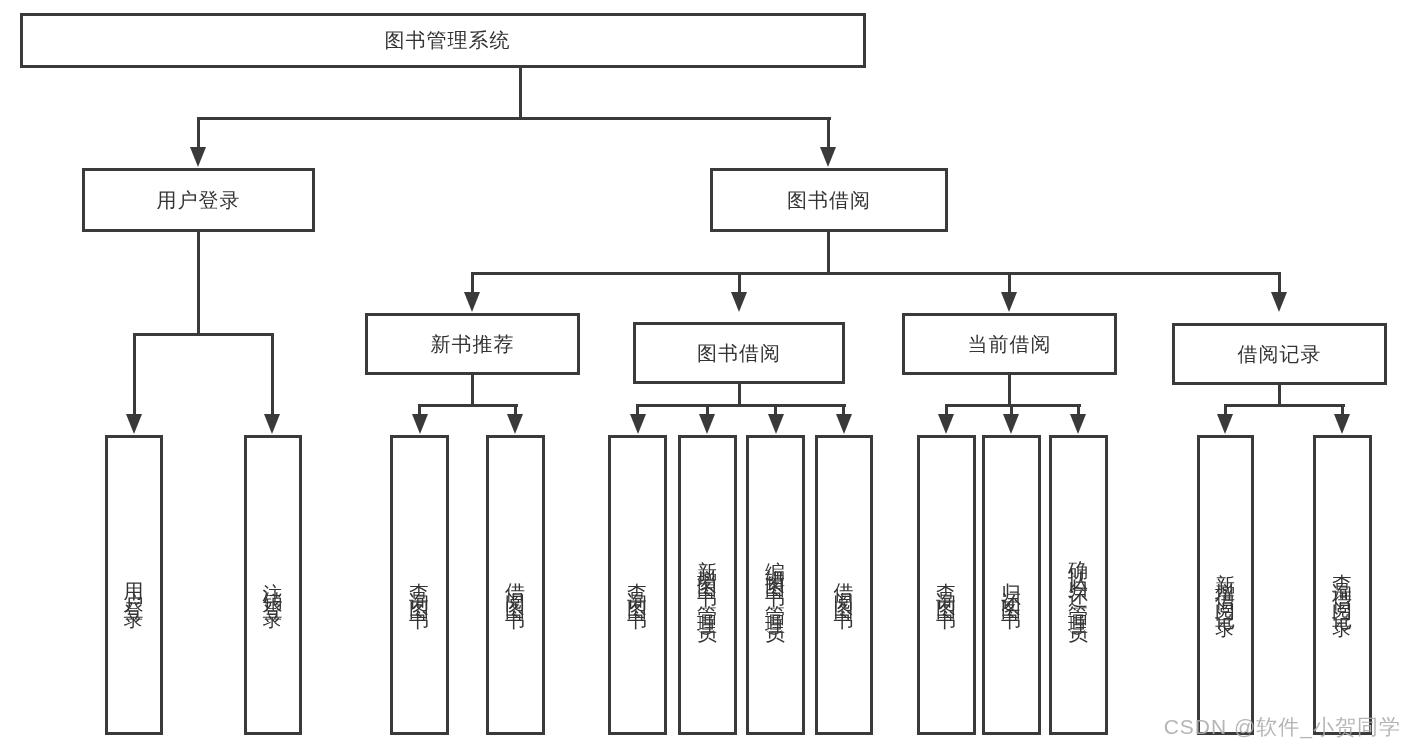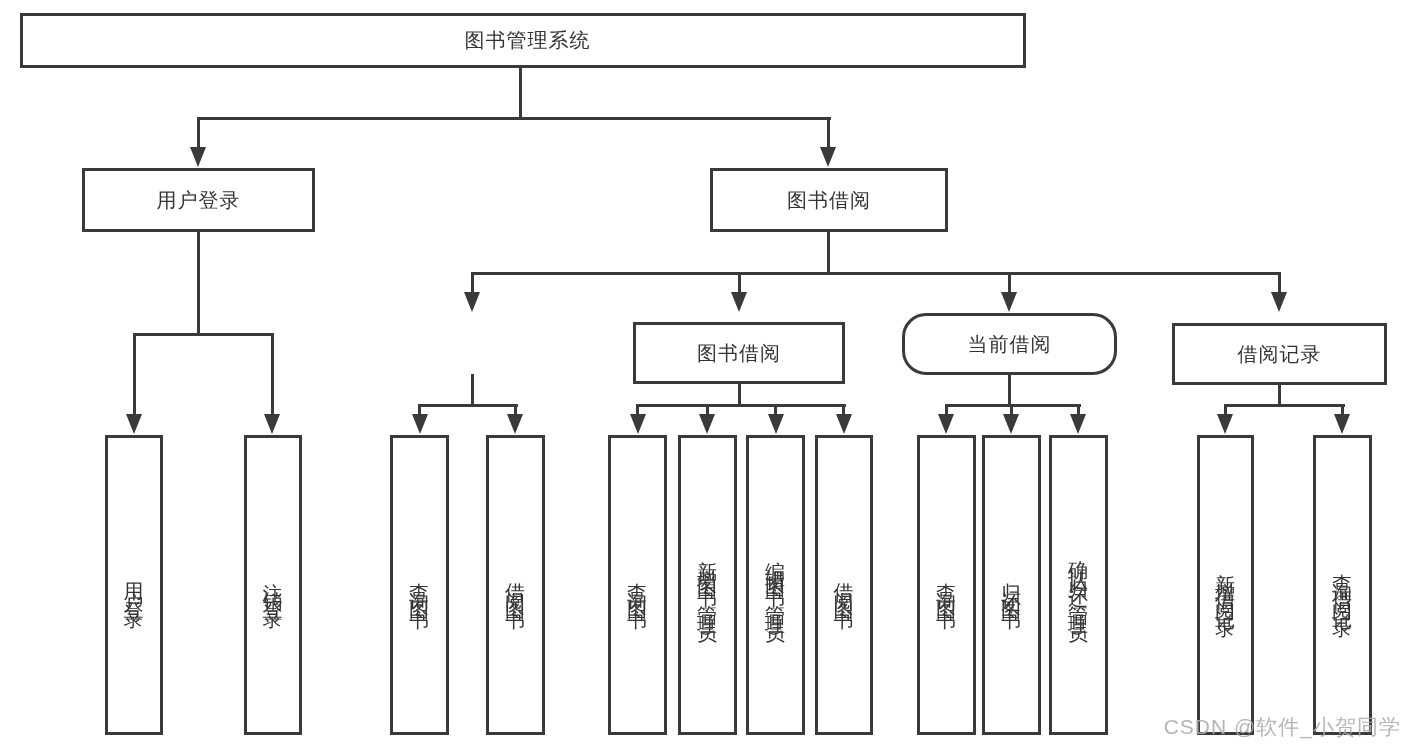--- a/index.html
+++ b/index.html
@@ -74,35 +74,38 @@
   <div class="arrow" style="left:1003px;top:414px;"></div>
   <div class="vline" style="left:1077px;top:406px;width:3px;height:10px;"></div>
   <div class="arrow" style="left:1070px;top:414px;"></div>
 
   <div class="hline" style="left:1224px;top:404px;width:121px;height:3px;"></div>
   <div class="vline" style="left:1224px;top:406px;width:3px;height:10px;"></div>
   <div class="arrow" style="left:1217px;top:414px;"></div>
   <div class="vline" style="left:1341px;top:406px;width:3px;height:10px;"></div>
   <div class="arrow" style="left:1334px;top:414px;"></div>
 
-  <div class="box" style="left:20px;top:13px;width:1006px;height:55px;padding-left:9px;">
+  <div class="box" style="left:20px;top:13px;width:846px;height:55px;padding-left:9px;">
     <span class="hlabel">图书管理系统</span>
   </div>
 
   <div class="box" style="left:82px;top:168px;width:233px;height:64px;">
     <span class="hlabel">用户登录</span>
   </div>
   <div class="box" style="left:710px;top:168px;width:238px;height:64px;">
     <span class="hlabel">图书借阅</span>
   </div>
 
+  <div class="box" style="left:365px;top:313px;width:215px;height:62px;">
+    <span class="hlabel">新书推荐</span>
+  </div>
   <div class="box" style="left:633px;top:322px;width:212px;height:62px;">
     <span class="hlabel">图书借阅</span>
   </div>
-  <div class="box" style="left:902px;top:313px;width:215px;height:62px;border-radius:24px;">
+  <div class="box" style="left:902px;top:313px;width:215px;height:62px;">
     <span class="hlabel">当前借阅</span>
   </div>
   <div class="box" style="left:1172px;top:313px;width:215px;height:62px;margin-top:10px;">
     <span class="hlabel">借阅记录</span>
   </div>
 
   <div class="box" style="left:105px;top:435px;width:58px;height:300px;">
     <span class="vtext">用户登录</span>
   </div>
   <div class="box" style="left:244px;top:435px;width:58px;height:300px;">

